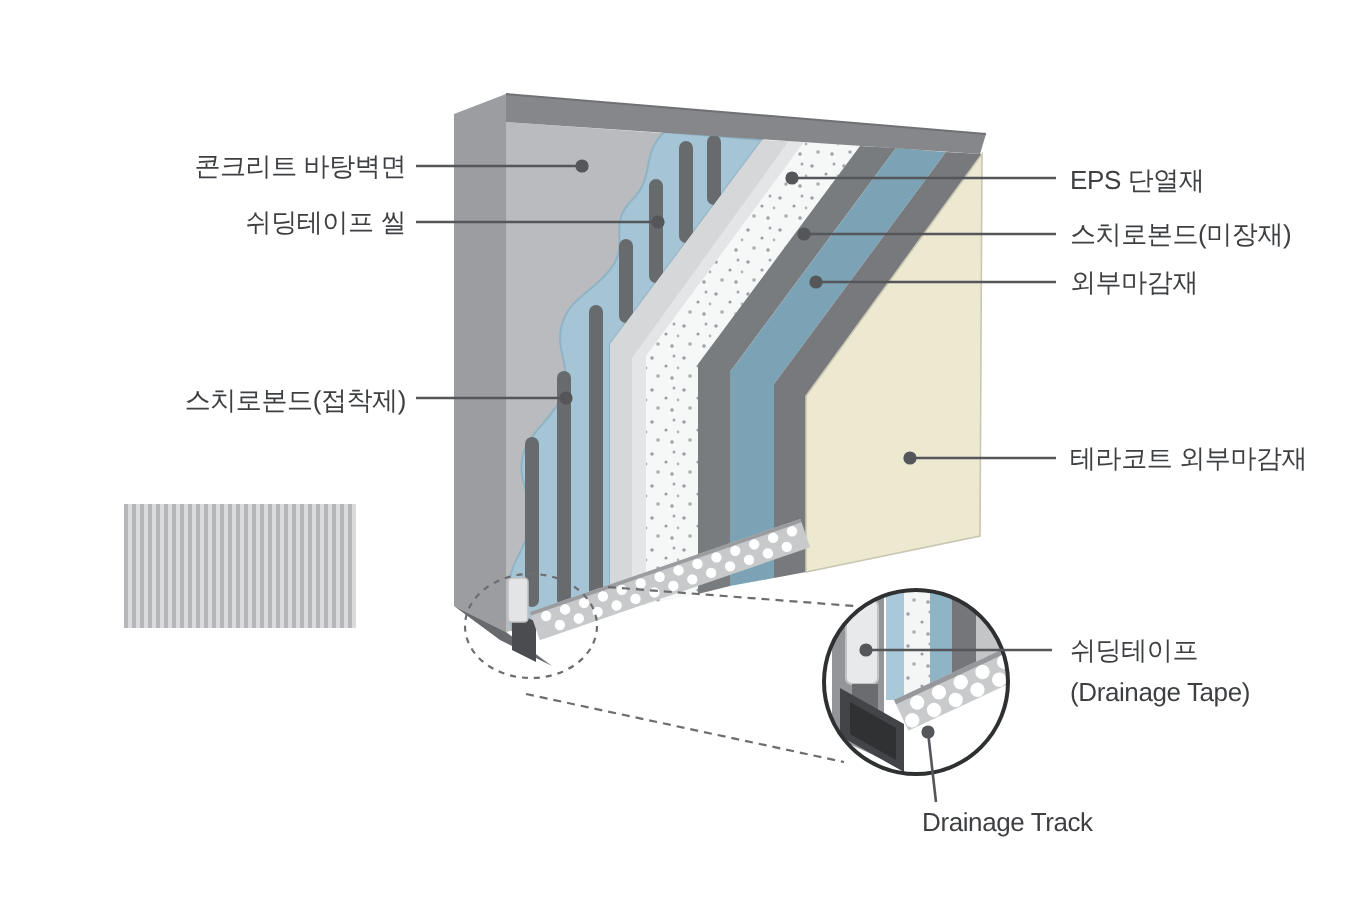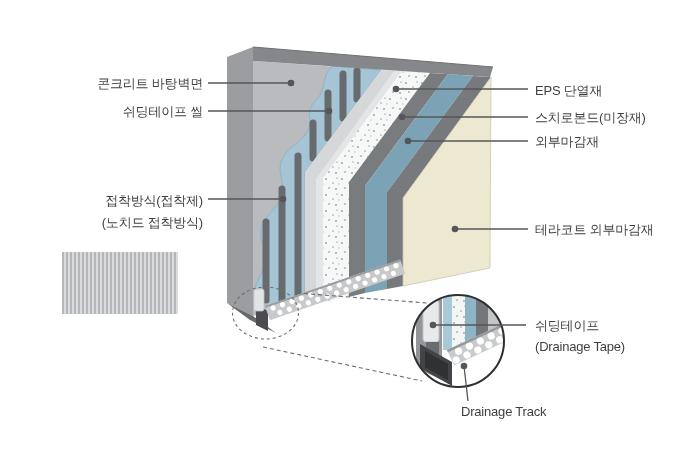--- a/index.html
+++ b/index.html
@@ -177,22 +177,21 @@
       <circle cx="435" cy="229" r="3.3"></circle>
       <circle cx="413" cy="325" r="3.3"></circle>
       <circle cx="444" cy="366" r="3.3"></circle>
     </g>
   </svg>
 
   <div class="swatch"></div>
 
   <div class="lbl left" style="top:83px">콘크리트 바탕벽면</div>
   <div class="lbl left" style="top:111px">쉬딩테이프 씰</div>
-  <div class="lbl left" style="top:200px">접착방식(접착제)</div>
-  <div class="lbl left" style="top:222px">(노치드 접착방식)</div>
+  <div class="lbl left" style="top:200px">스치로본드(접착제)</div>
 
   <div class="lbl right" style="top:90px">EPS 단열재</div>
   <div class="lbl right" style="top:117px">스치로본드(미장재)</div>
   <div class="lbl right" style="top:141px">외부마감재</div>
   <div class="lbl right" style="top:229px">테라코트 외부마감재</div>
   <div class="lbl right" style="top:325px">쉬딩테이프</div>
   <div class="lbl right" style="top:346px">(Drainage Tape)</div>
 
   <div class="lbl" style="left:441px;top:411px">Drainage Track</div>
 </div>

